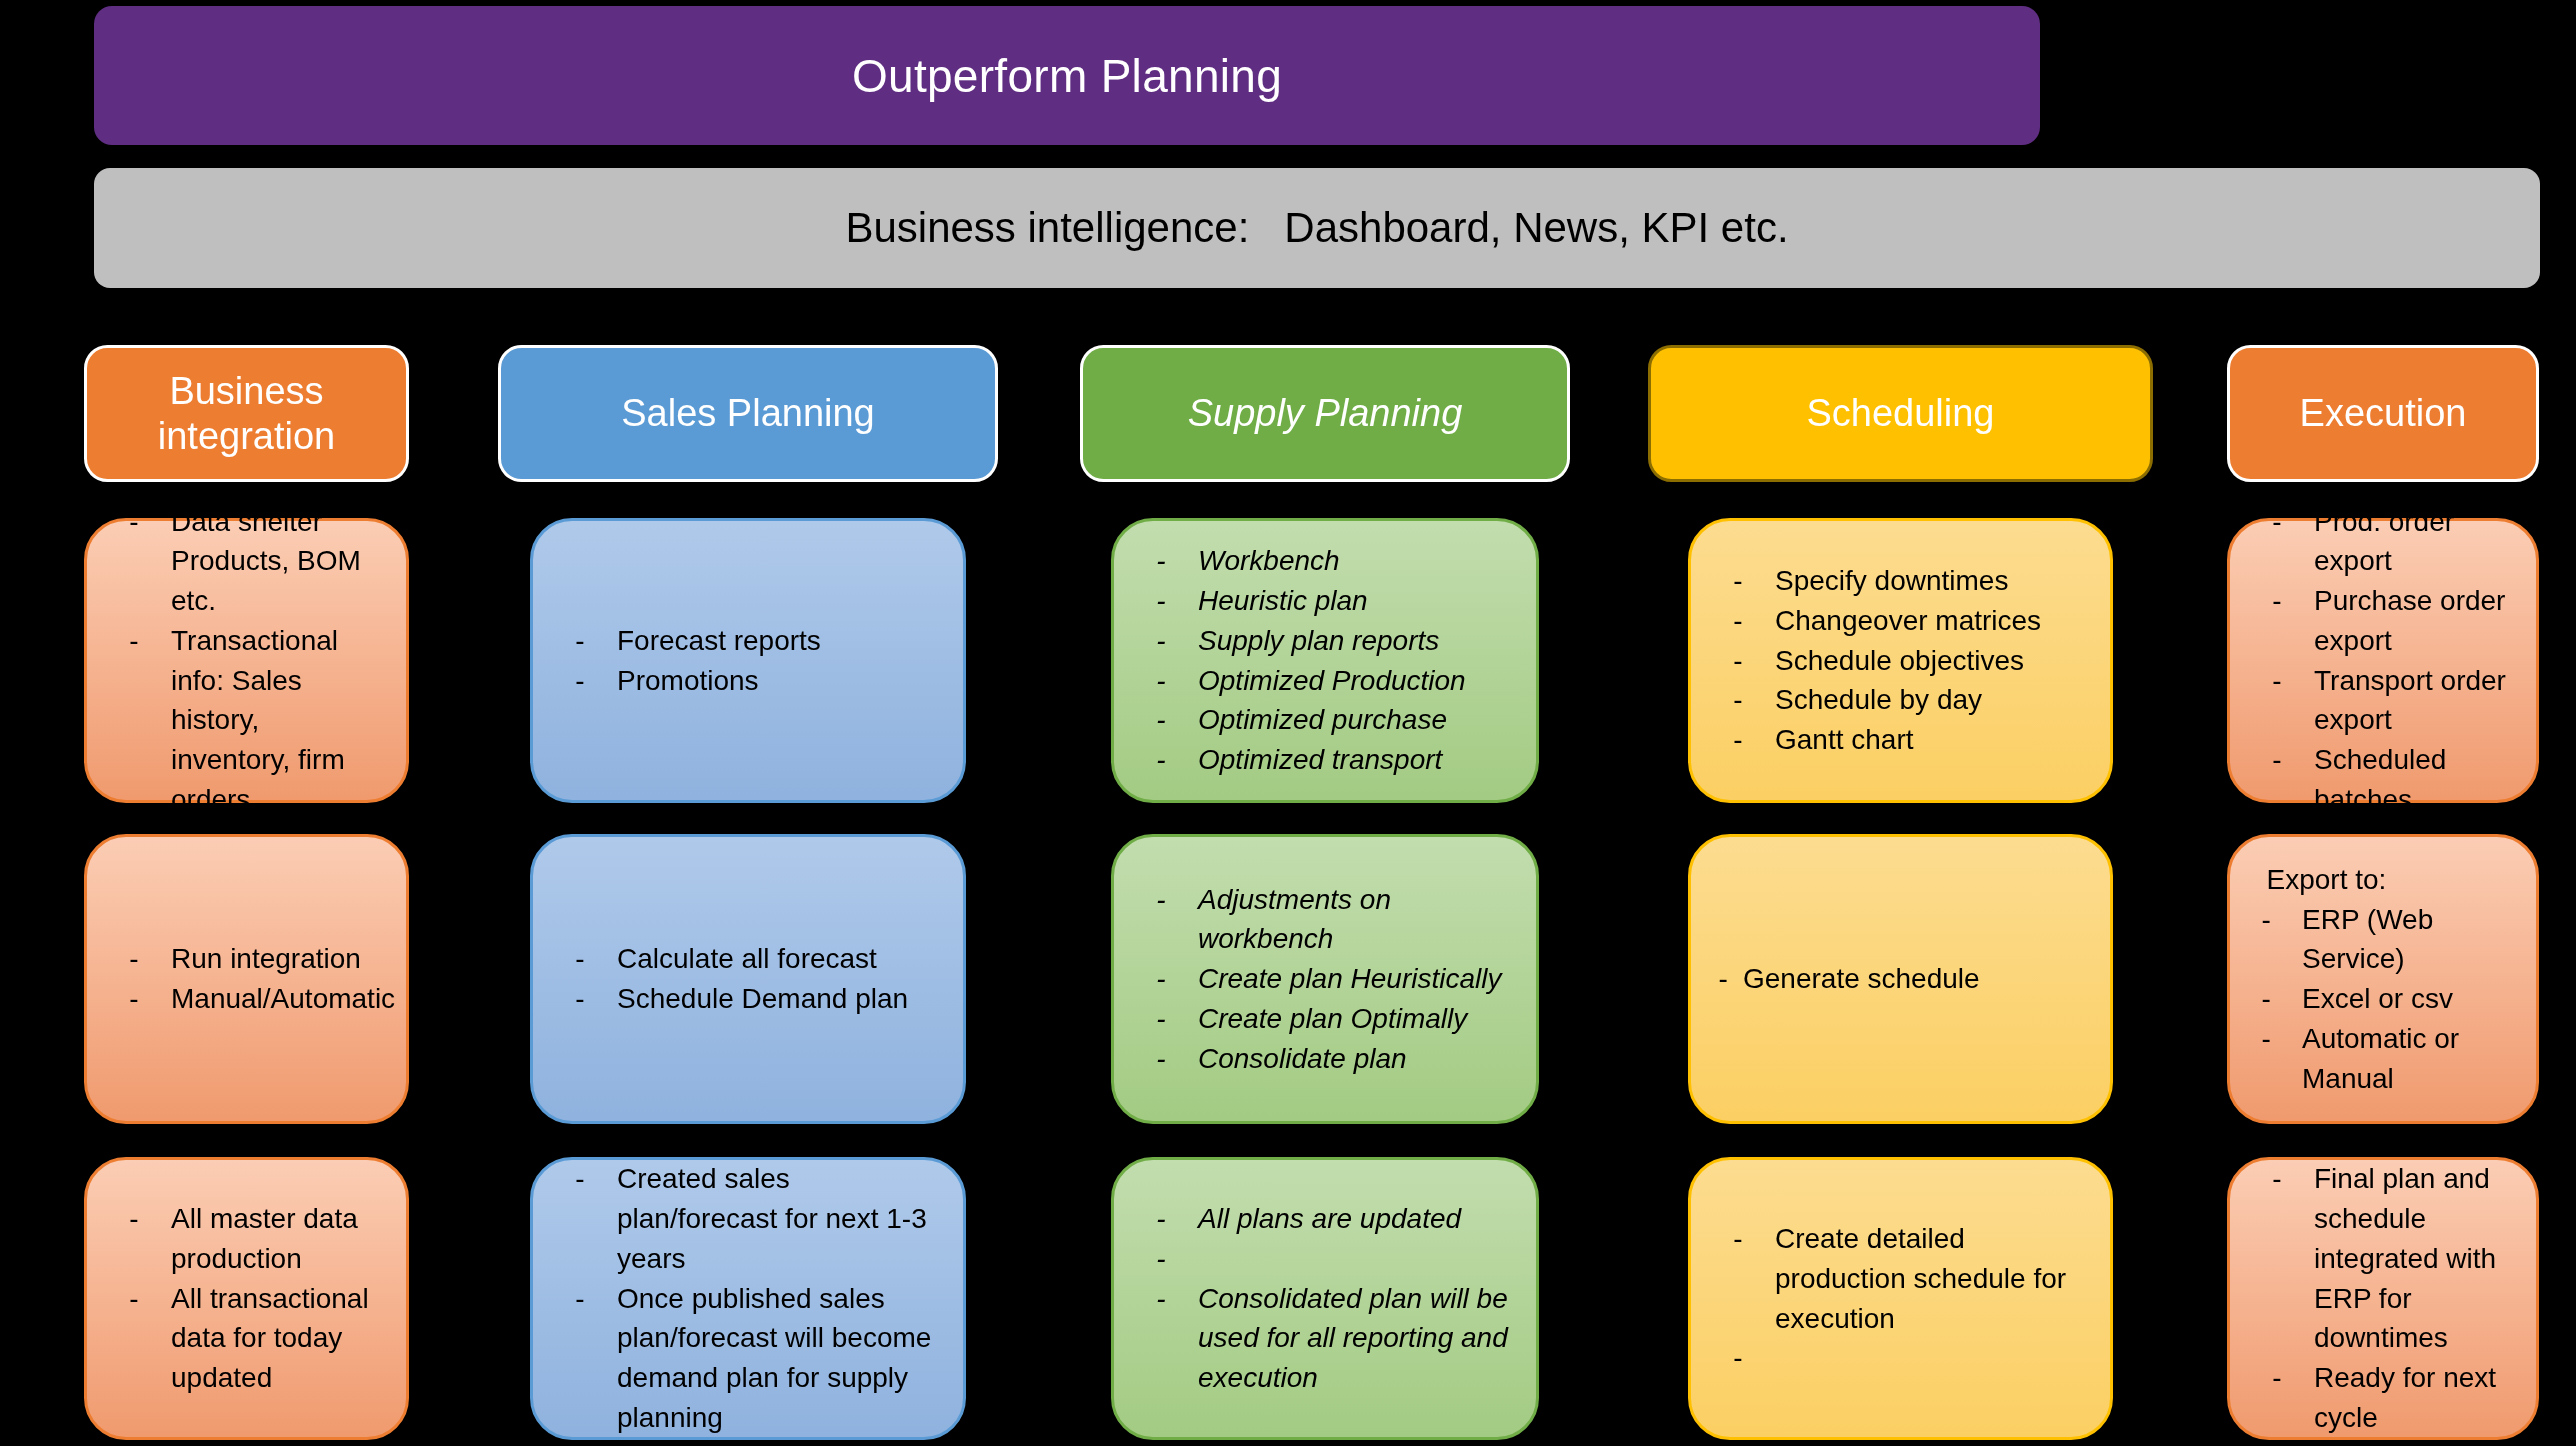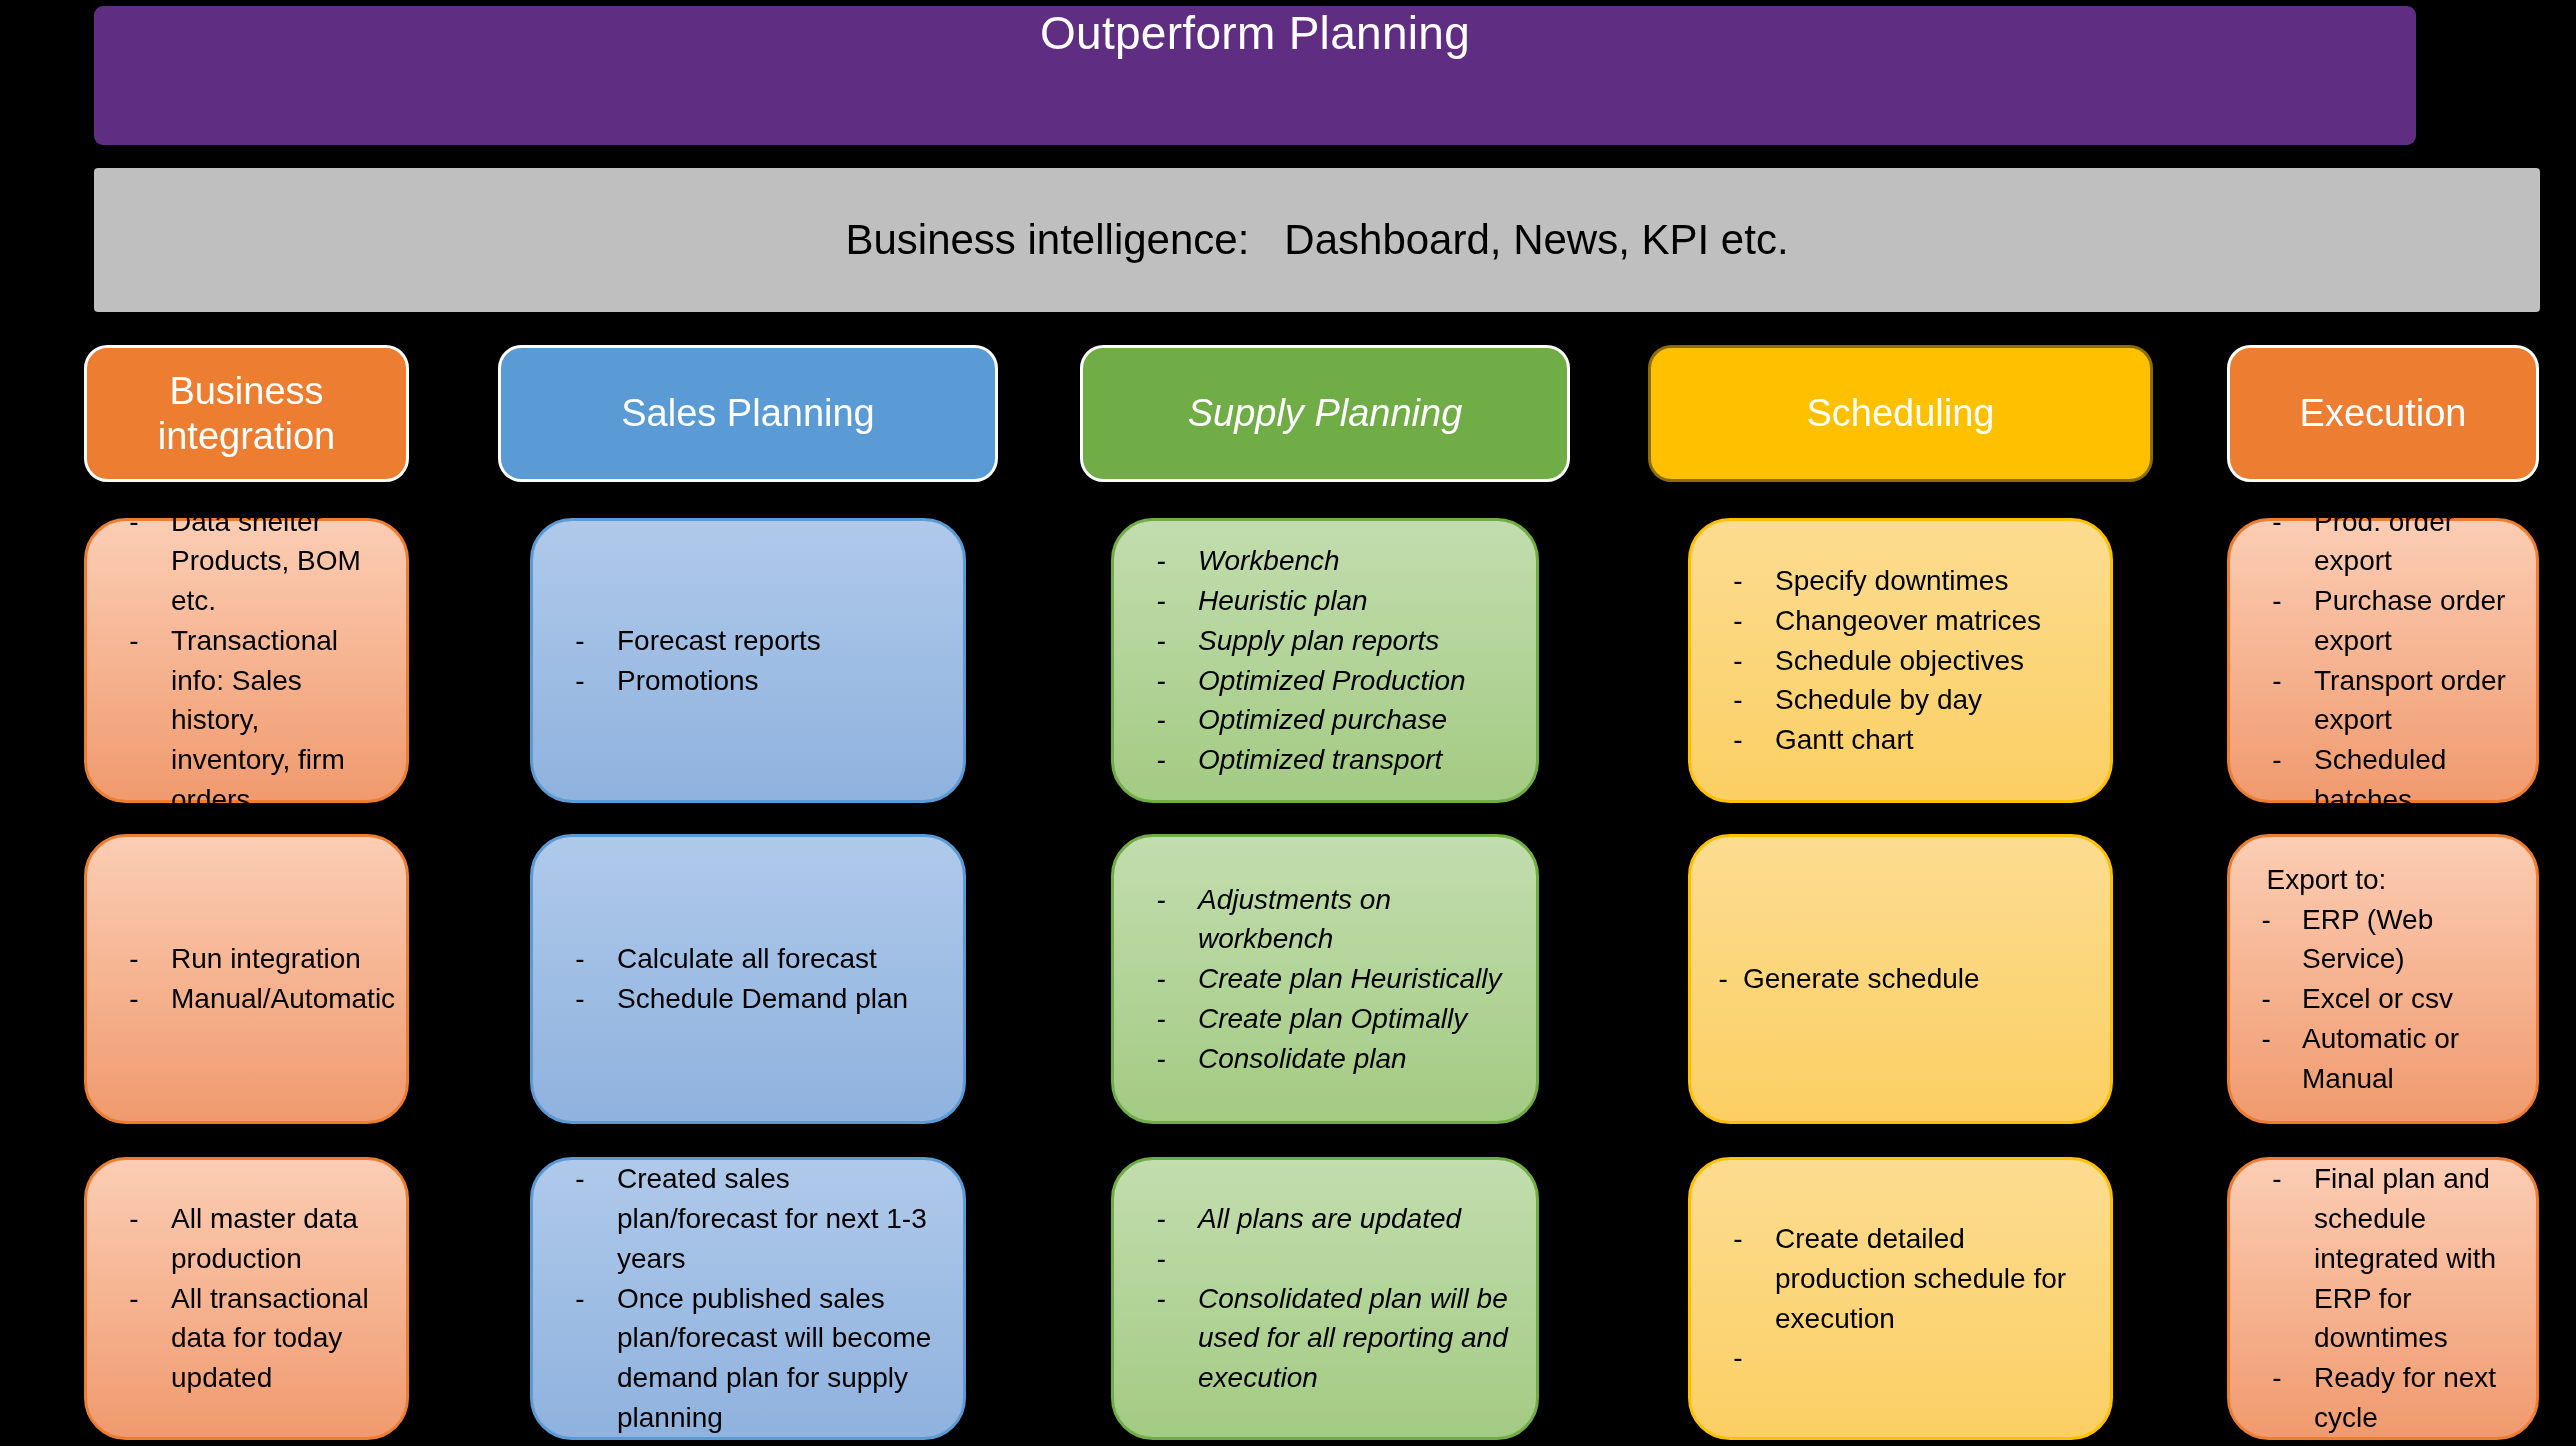--- a/index.html
+++ b/index.html
@@ -2,28 +2,28 @@
 <html style="font-size:10px"><head>
 <meta charset="utf-8">
 <style>
   html,body{margin:0;padding:0;}
   body{
     width:2576px;height:1447px;position:relative;overflow:hidden;
     background:var(--bg,#000);
     font-family:"Liberation Sans", sans-serif;
   }
   .title-bar{
-    position:absolute;left:94px;top:6.2px;width:2322px;height:139px;
-    background:var(--title_bg,#5F2E82);border-radius:9px;
-    display:flex;justify-content:center;
+    position:absolute;left:94px;top:6.2px;width:1946px;height:139px;
+    background:var(--title_bg,#5F2E82);border-radius:18px;
+    display:flex;align-items:center;justify-content:center;
     color:var(--title_text,#fff);font-size:46px;letter-spacing:0.3px;
   }
   .bi-bar{
-    position:absolute;left:94px;top:168px;width:2446px;height:144px;
-    background:var(--bi_bg,#BFBFBF);border-radius:4px;
+    position:absolute;left:94px;top:168px;width:2446px;height:120px;
+    background:var(--bi_bg,#BFBFBF);border-radius:16px;
     display:flex;align-items:center;justify-content:center;
     color:var(--bi_text,#000);font-size:42px;white-space:pre;
     box-shadow:0 3.7px 6.2px rgba(0,0,0,.5);
   }
   .column{position:absolute;top:0;height:1447px;}
   .col-header{
     position:absolute;top:345px;left:0;right:0;height:137px;
     background:var(--hdr);border:3.7px solid var(--hbrd,#fff);border-radius:23.4px;
     display:flex;align-items:center;justify-content:center;text-align:center;
     color:#fff;font-size:38px;line-height:1.18;padding:0 12.3px;box-sizing:border-box;

